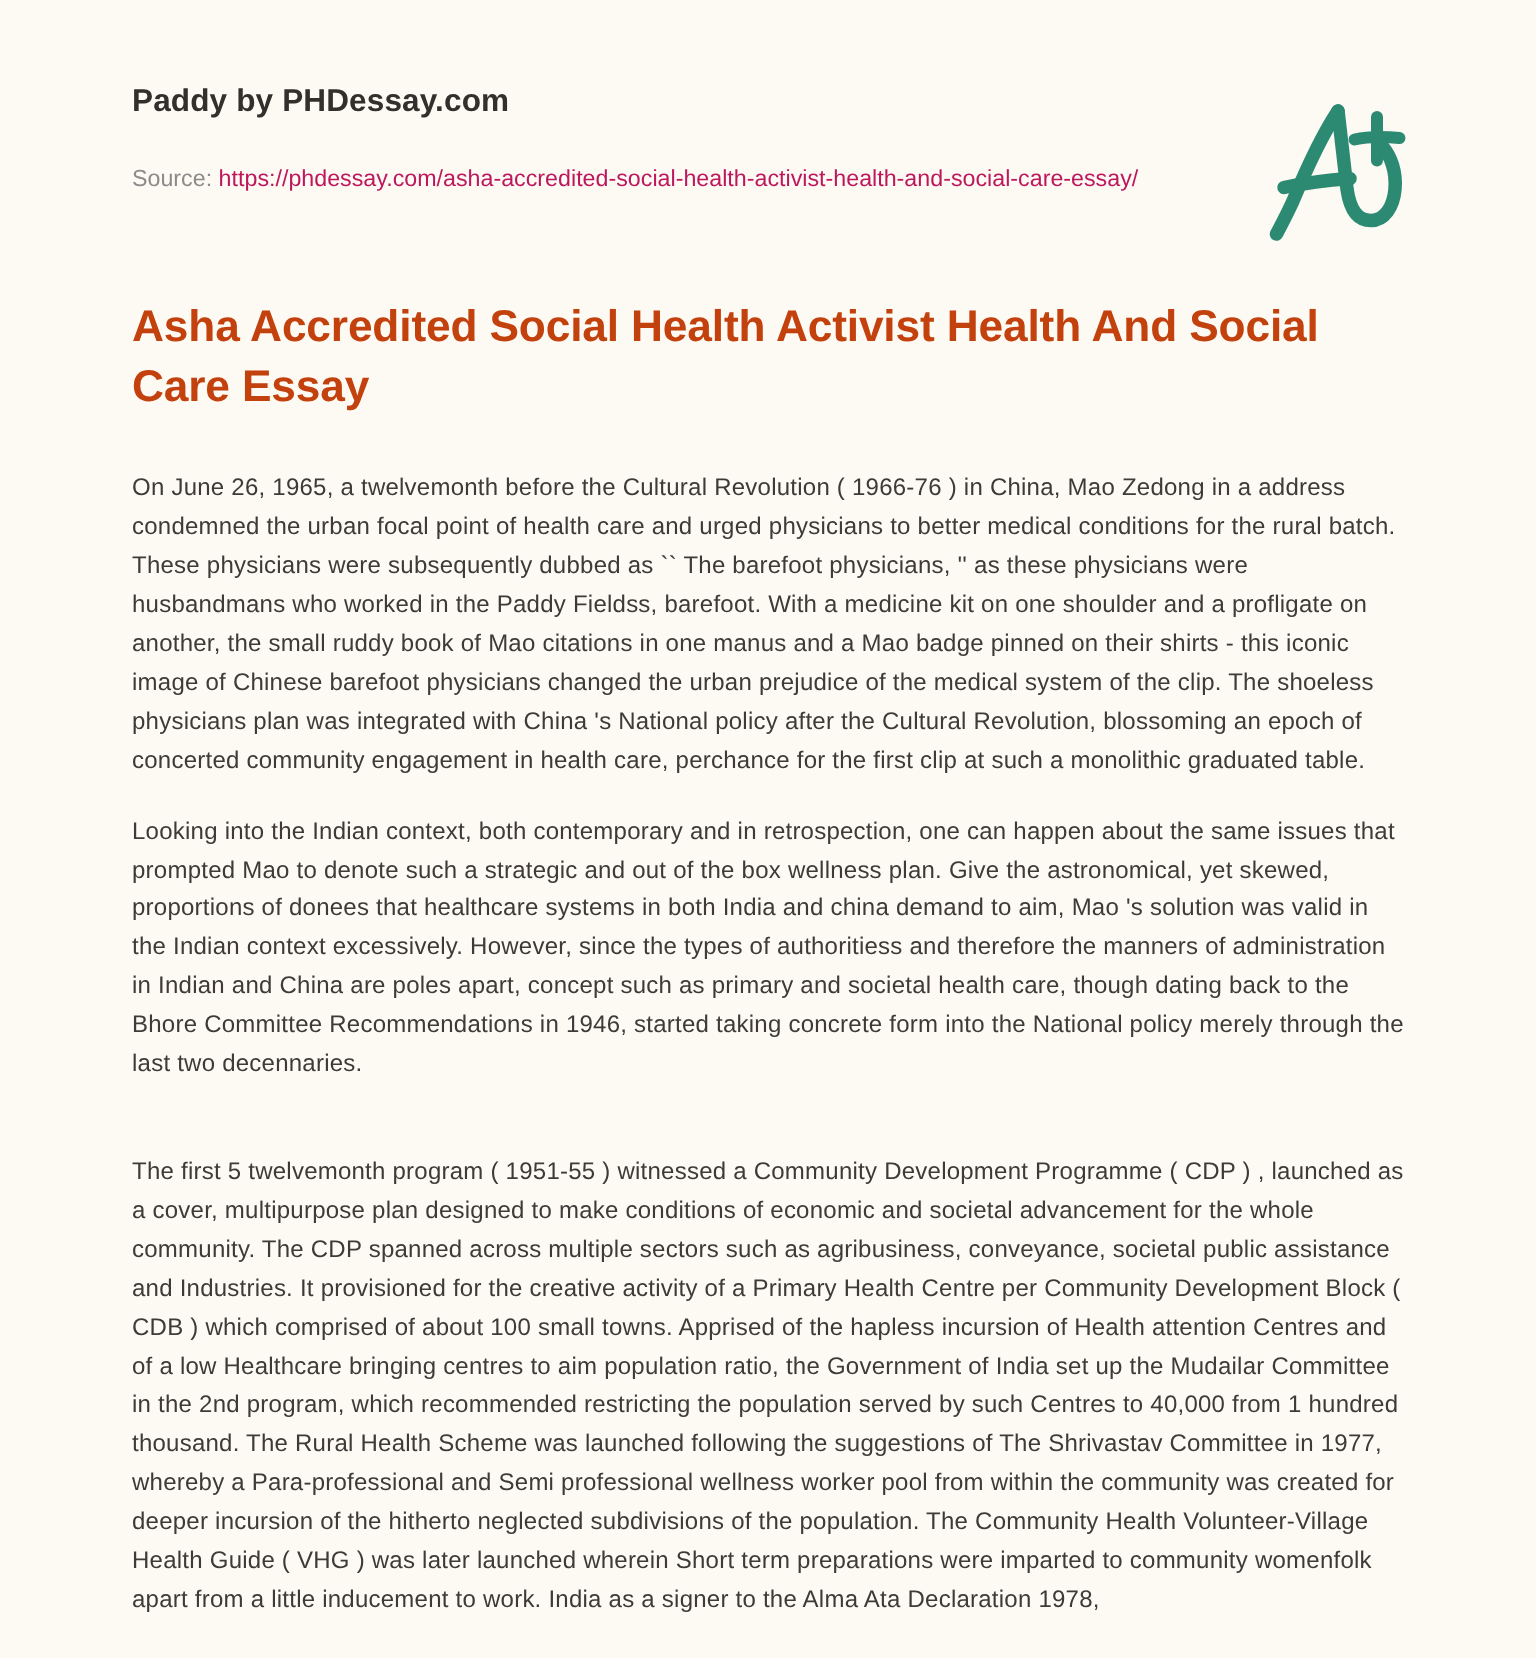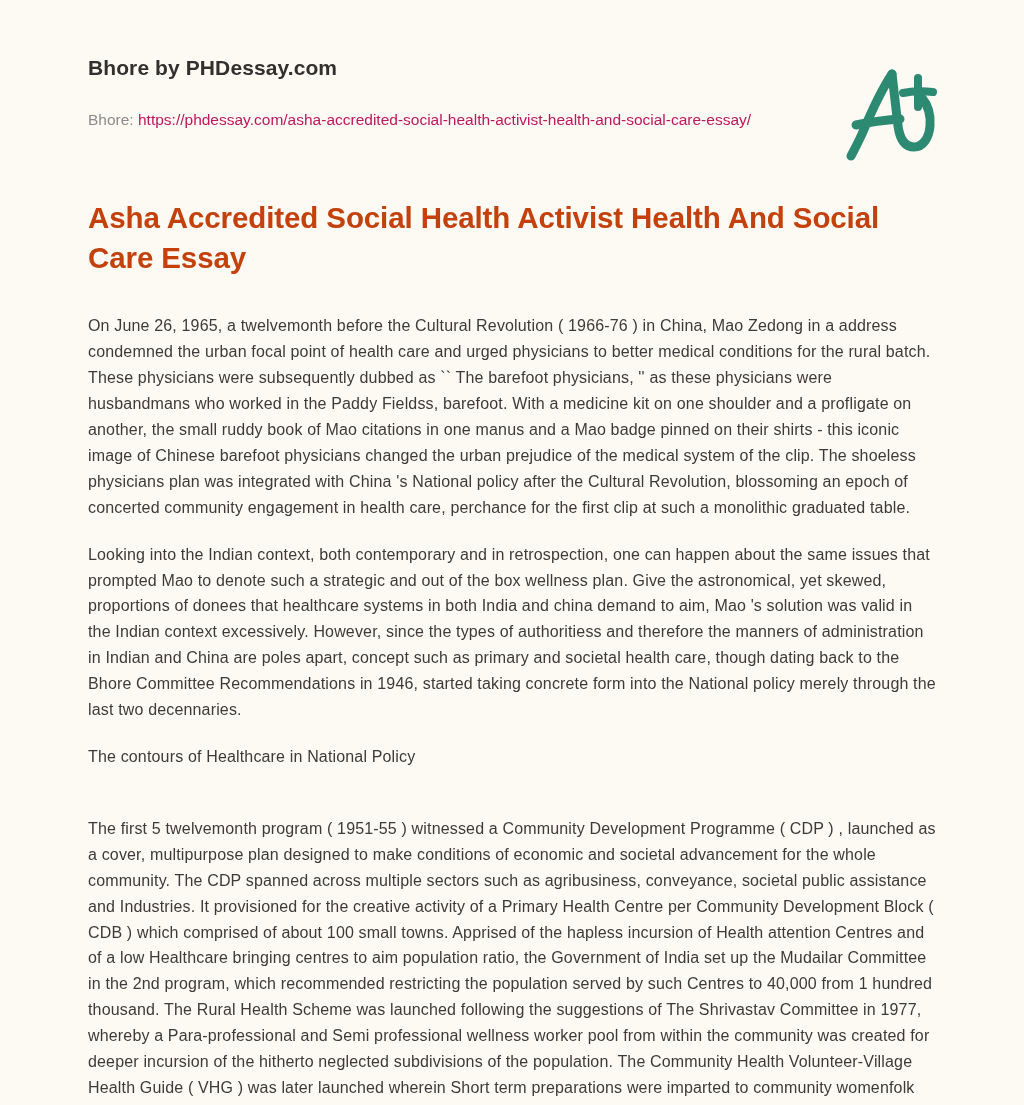--- a/index.html
+++ b/index.html
@@ -104,24 +104,24 @@
     margin-top: 46px;
   }
 </style>
 </head>
 <body>
 
 <div class="page">
 
   <div class="header">
 
-    <h1 class="brand-title">Bhore by PHDessay.com</h1>
+    <h1 class="brand-title">Paddy by PHDessay.com</h1>
 
     <div class="source-line">
-      <span class="source-label">Bhore:</span>
+      <span class="source-label">Source:</span>
       <a class="source-link" href="#">https://phdessay.com/asha-accredited-social-health-activist-health-and-social-care-essay/</a>
     </div>
 
     <div class="logo">
       <svg viewBox="0 0 120 120" xmlns="http://www.w3.org/2000/svg">
         <g fill="none" stroke="#2d8a72" stroke-linecap="round" stroke-linejoin="round">
 
           <path d="M62 22 C54 34 42 58 32 82 C27 93 23 100 21 104" stroke-width="9"></path>
 
           <path d="M62 22 C64 38 66 58 68 74 C70 88 75 95 84 95
@@ -138,19 +138,18 @@
 
   </div>
 
   <div class="article">
 
     <h2 class="doc-title">Asha Accredited Social Health Activist Health And Social Care Essay</h2>
 
     <div class="body-block">
       <p class="para">On June 26, 1965, a twelvemonth before the Cultural Revolution ( 1966-76 ) in China, Mao Zedong in a address condemned the urban focal point of health care and urged physicians to better medical conditions for the rural batch. These physicians were subsequently dubbed as `` The barefoot physicians, '' as these physicians were husbandmans who worked in the Paddy Fieldss, barefoot. With a medicine kit on one shoulder and a profligate on another, the small ruddy book of Mao citations in one manus and a Mao badge pinned on their shirts - this iconic image of Chinese barefoot physicians changed the urban prejudice of the medical system of the clip. The shoeless physicians plan was integrated with China 's National policy after the Cultural Revolution, blossoming an epoch of concerted community engagement in health care, perchance for the first clip at such a monolithic graduated table.</p>
       <p class="para">Looking into the Indian context, both contemporary and in retrospection, one can happen about the same issues that prompted Mao to denote such a strategic and out of the box wellness plan. Give the astronomical, yet skewed, proportions of donees that healthcare systems in both India and china demand to aim, Mao 's solution was valid in the Indian context excessively. However, since the types of authoritiess and therefore the manners of administration in Indian and China are poles apart, concept such as primary and societal health care, though dating back to the Bhore Committee Recommendations in 1946, started taking concrete form into the National policy merely through the last two decennaries.</p>
-      <p class="para">The contours of Healthcare in National Policy</p>
       <p class="para">The first 5 twelvemonth program ( 1951-55 ) witnessed a Community Development Programme ( CDP ) , launched as a cover, multipurpose plan designed to make conditions of economic and societal advancement for the whole community. The CDP spanned across multiple sectors such as agribusiness, conveyance, societal public assistance and Industries. It provisioned for the creative activity of a Primary Health Centre per Community Development Block ( CDB ) which comprised of about 100 small towns. Apprised of the hapless incursion of Health attention Centres and of a low Healthcare bringing centres to aim population ratio, the Government of India set up the Mudailar Committee in the 2nd program, which recommended restricting the population served by such Centres to 40,000 from 1 hundred thousand. The Rural Health Scheme was launched following the suggestions of The Shrivastav Committee in 1977, whereby a Para-professional and Semi professional wellness worker pool from within the community was created for deeper incursion of the hitherto neglected subdivisions of the population. The Community Health Volunteer-Village Health Guide ( VHG ) was later launched wherein Short term preparations were imparted to community womenfolk apart from a little inducement to work. India as a signer to the Alma Ata Declaration 1978,</p>
     </div>
 
   </div>
 
 </div>
 
 </body></html>

